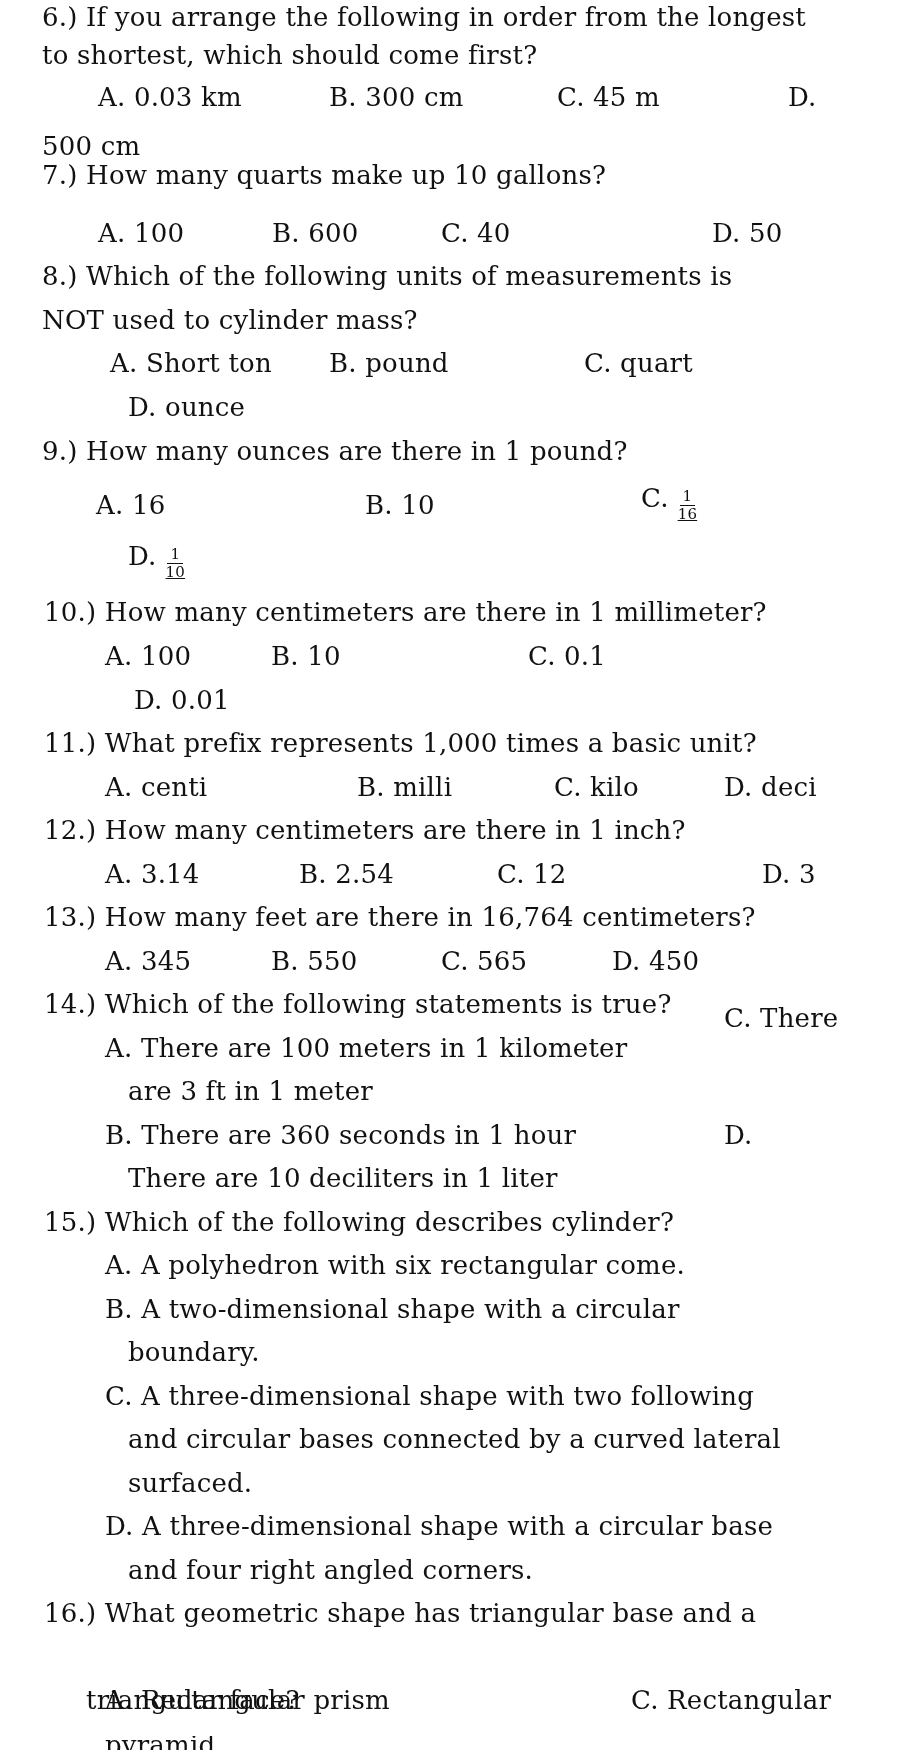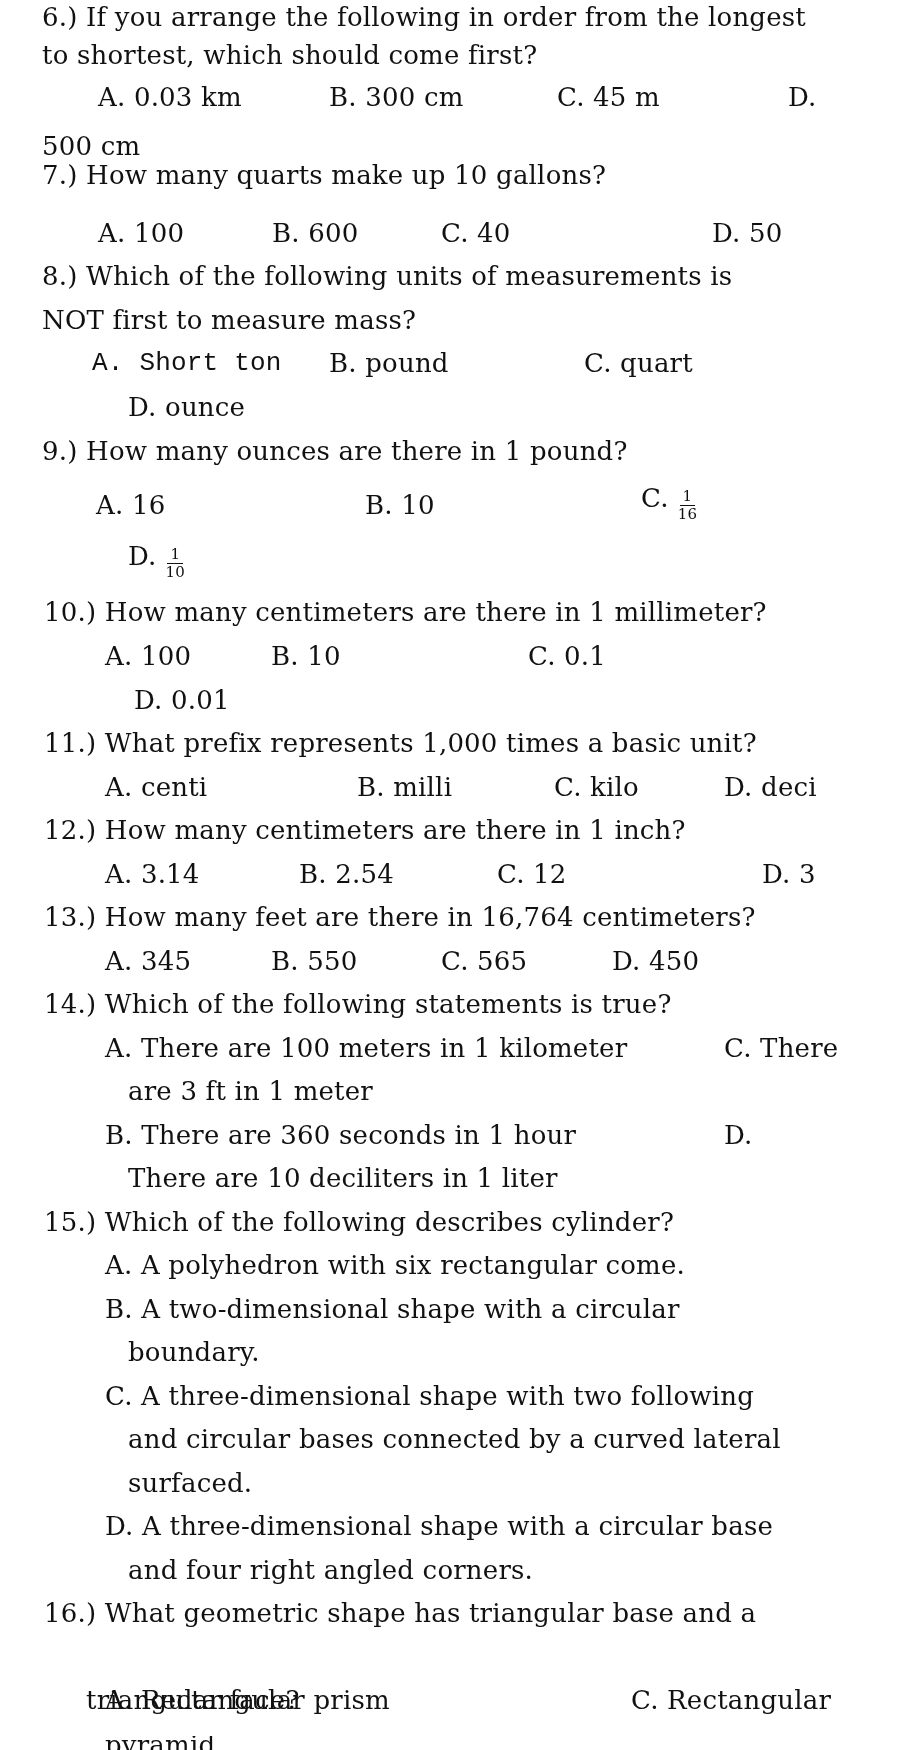--- a/index.html
+++ b/index.html
@@ -32,20 +32,21 @@
       margin-left: 6px;
       position: relative;
       top: 6px;
     }
     .frac .num {
       border-bottom: 1.5px solid #111;
       padding: 0 3px;
     }
     .frac .den {
       padding: 0 3px;
+      text-decoration: underline;
     }
     .clip {
       position: absolute;
       left: 0;
       top: 1736px;
       width: 904px;
       height: 14px;
       overflow: hidden;
     }
   </style>
@@ -60,22 +61,22 @@
 <div class="line" style="left:788px; top:82px;">D.</div>
 <div class="line" style="left:42px; top:131px;">500 cm</div>
 
 <div class="line" style="left:42px; top:160px;">7.) How many quarts make up 10 gallons?</div>
 <div class="line" style="left:98px; top:218px;">A. 100</div>
 <div class="line" style="left:272px; top:218px;">B. 600</div>
 <div class="line" style="left:441px; top:218px;">C. 40</div>
 <div class="line" style="left:712px; top:218px;">D. 50</div>
 
 <div class="line" style="left:42px; top:261px;">8.)  Which of the following units of measurements is</div>
-<div class="line" style="left:42px; top:305px;">NOT first to measure mass?</div>
-<div class="line" style="left:92px; top:348px;font-family:Liberation Mono, monospace;">A. Short ton</div>
+<div class="line" style="left:42px; top:305px;">NOT used to cylinder mass?</div>
+<div class="line" style="left:110px; top:348px;">A. Short ton</div>
 <div class="line" style="left:329px; top:348px;">B. pound</div>
 <div class="line" style="left:584px; top:348px;">C. quart</div>
 <div class="line" style="left:128px; top:392px;">D. ounce</div>
 
 <div class="line" style="left:42px; top:436px;">9.) How many ounces are there in 1 pound?</div>
 <div class="line" style="left:96px; top:490px;">A. 16</div>
 <div class="line" style="left:365px; top:490px;">B. 10</div>
 <div class="line" style="left:641px; top:482px;">
   <span>C.</span><span class="frac">
       <span class="num">1</span>
@@ -108,21 +109,21 @@
 <div class="line" style="left:762px; top:859px;">D. 3</div>
 
 <div class="line" style="left:44px; top:902px;">13.) How many feet are there in 16,764 centimeters?</div>
 <div class="line" style="left:105px; top:946px;">A. 345</div>
 <div class="line" style="left:271px; top:946px;">B. 550</div>
 <div class="line" style="left:441px; top:946px;">C. 565</div>
 <div class="line" style="left:612px; top:946px;">D. 450</div>
 
 <div class="line" style="left:44px; top:989px;">14.) Which of the following statements is true?</div>
 <div class="line" style="left:105px; top:1033px;">A. There are 100 meters in 1 kilometer</div>
-<div class="line" style="left:724px; top:1033px;">C. There</div>
+<div class="line" style="left:724px; top:1003px;">C. There</div>
 <div class="line" style="left:128px; top:1076px;">are 3 ft in 1 meter</div>
 <div class="line" style="left:105px; top:1120px;">B. There are 360 seconds in 1 hour</div>
 <div class="line" style="left:724px; top:1120px;">D.</div>
 <div class="line" style="left:128px; top:1163px;">There are 10 deciliters in 1 liter</div>
 
 <div class="line" style="left:44px; top:1207px;">15.) Which of the following describes cylinder?</div>
 <div class="line" style="left:105px; top:1250px;">A. A polyhedron with six rectangular come.</div>
 <div class="line" style="left:105px; top:1294px;">B. A two-dimensional shape with a circular</div>
 <div class="line" style="left:128px; top:1337px;">boundary.</div>
 <div class="line" style="left:105px; top:1381px;">C. A three-dimensional shape with two following</div>

